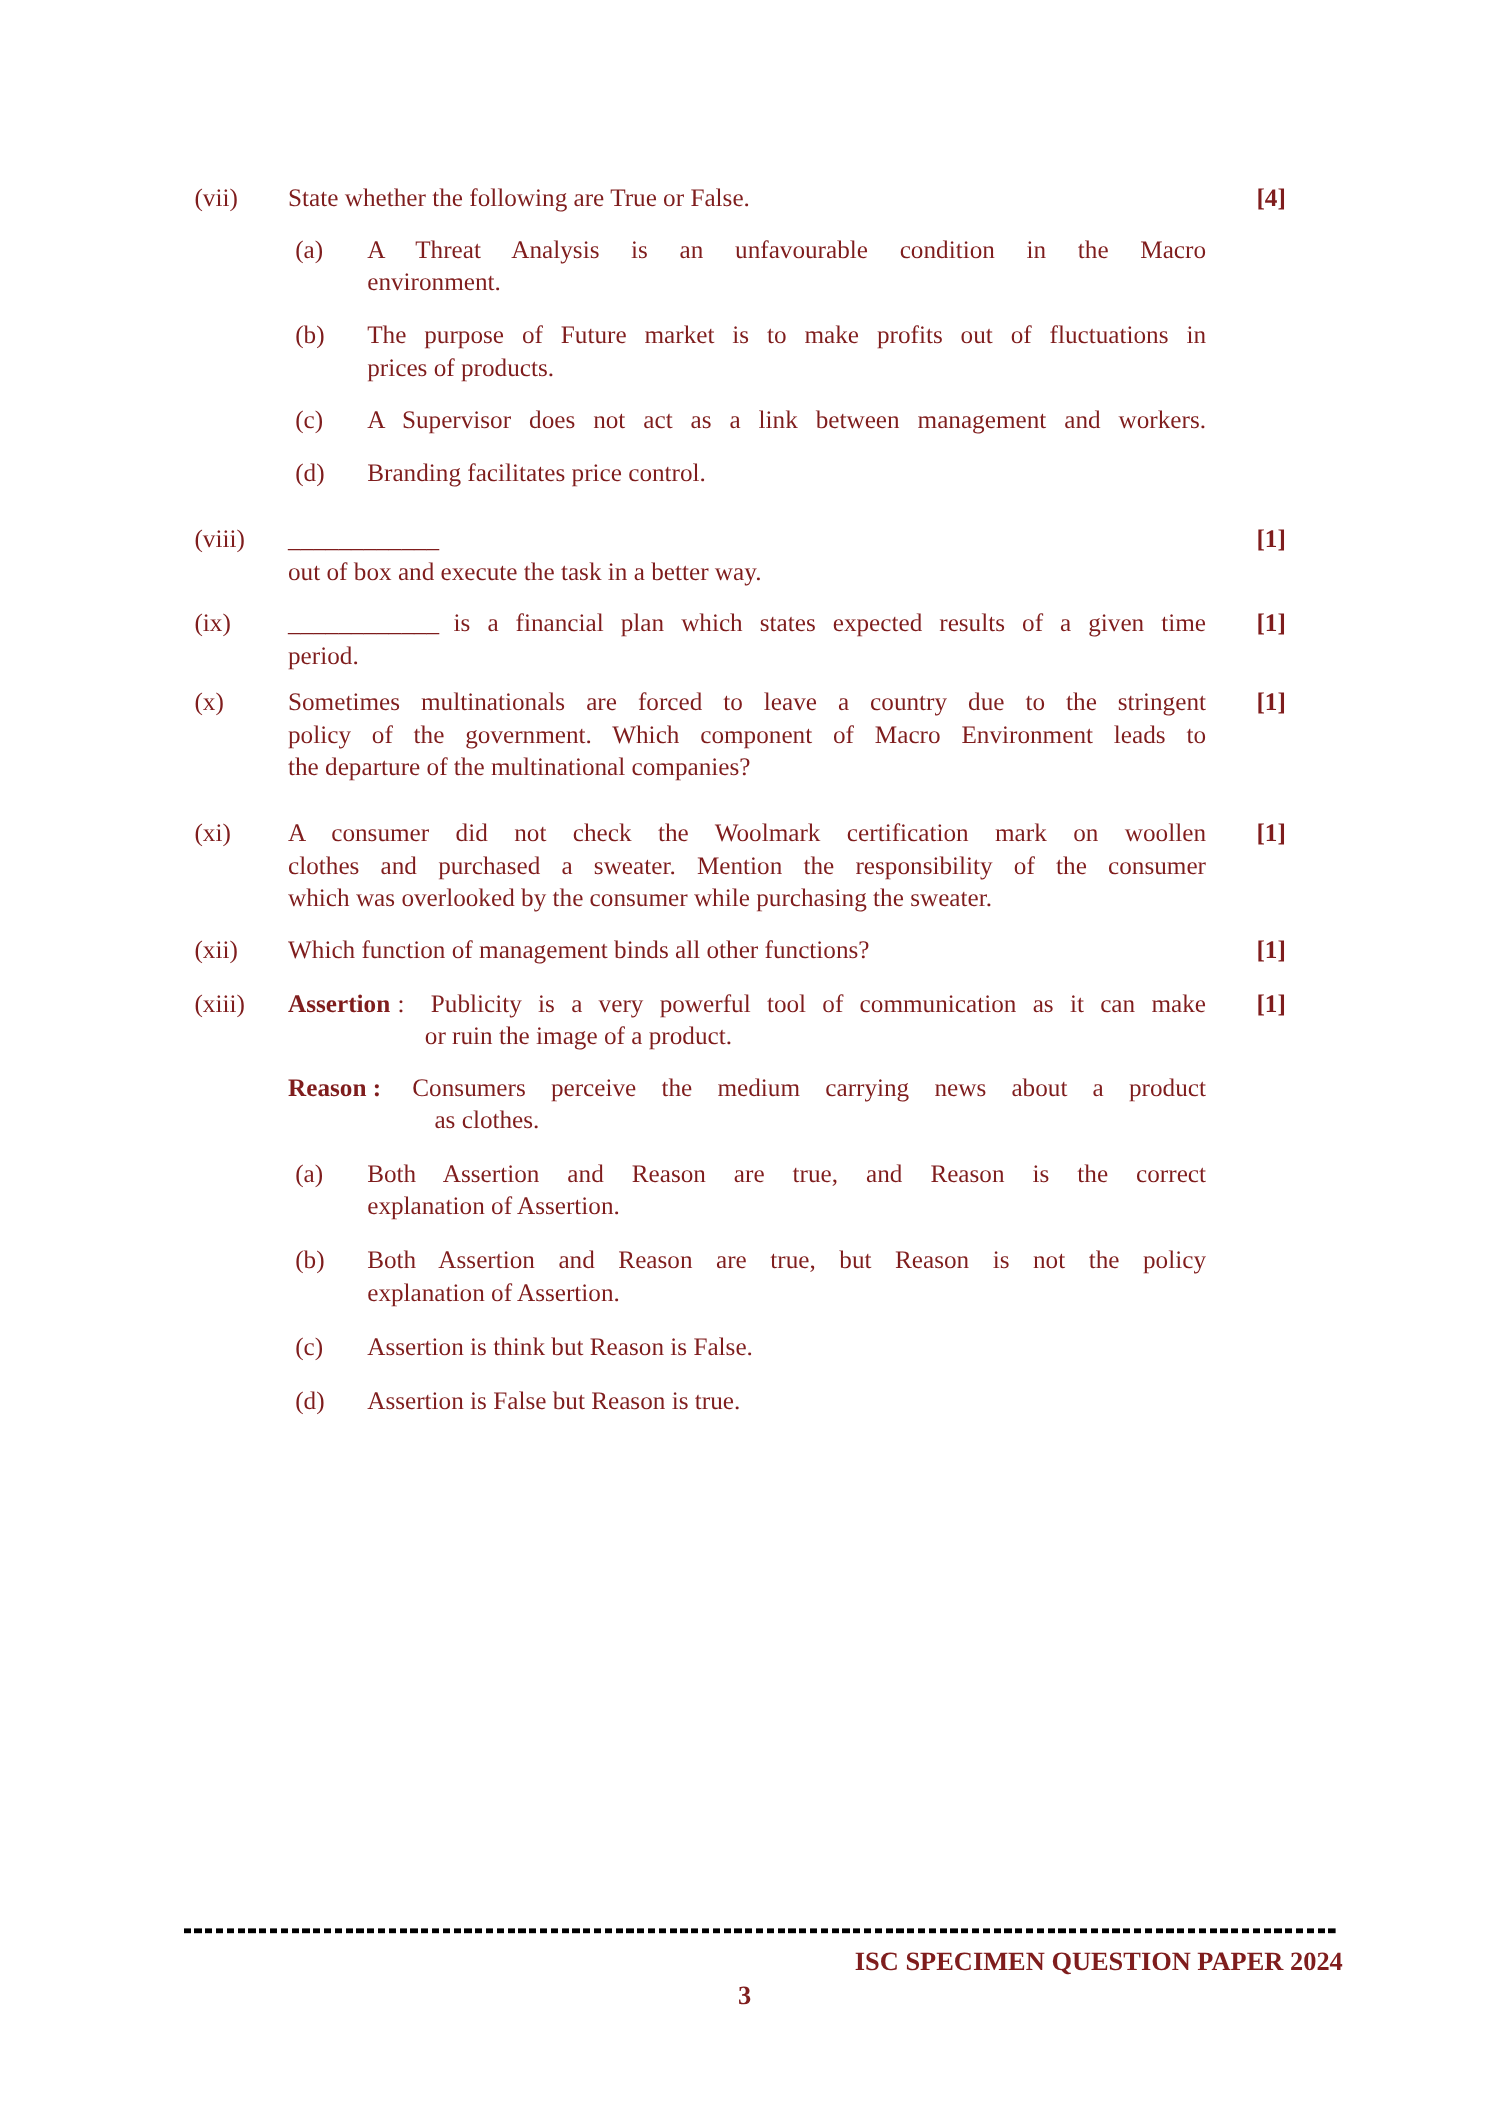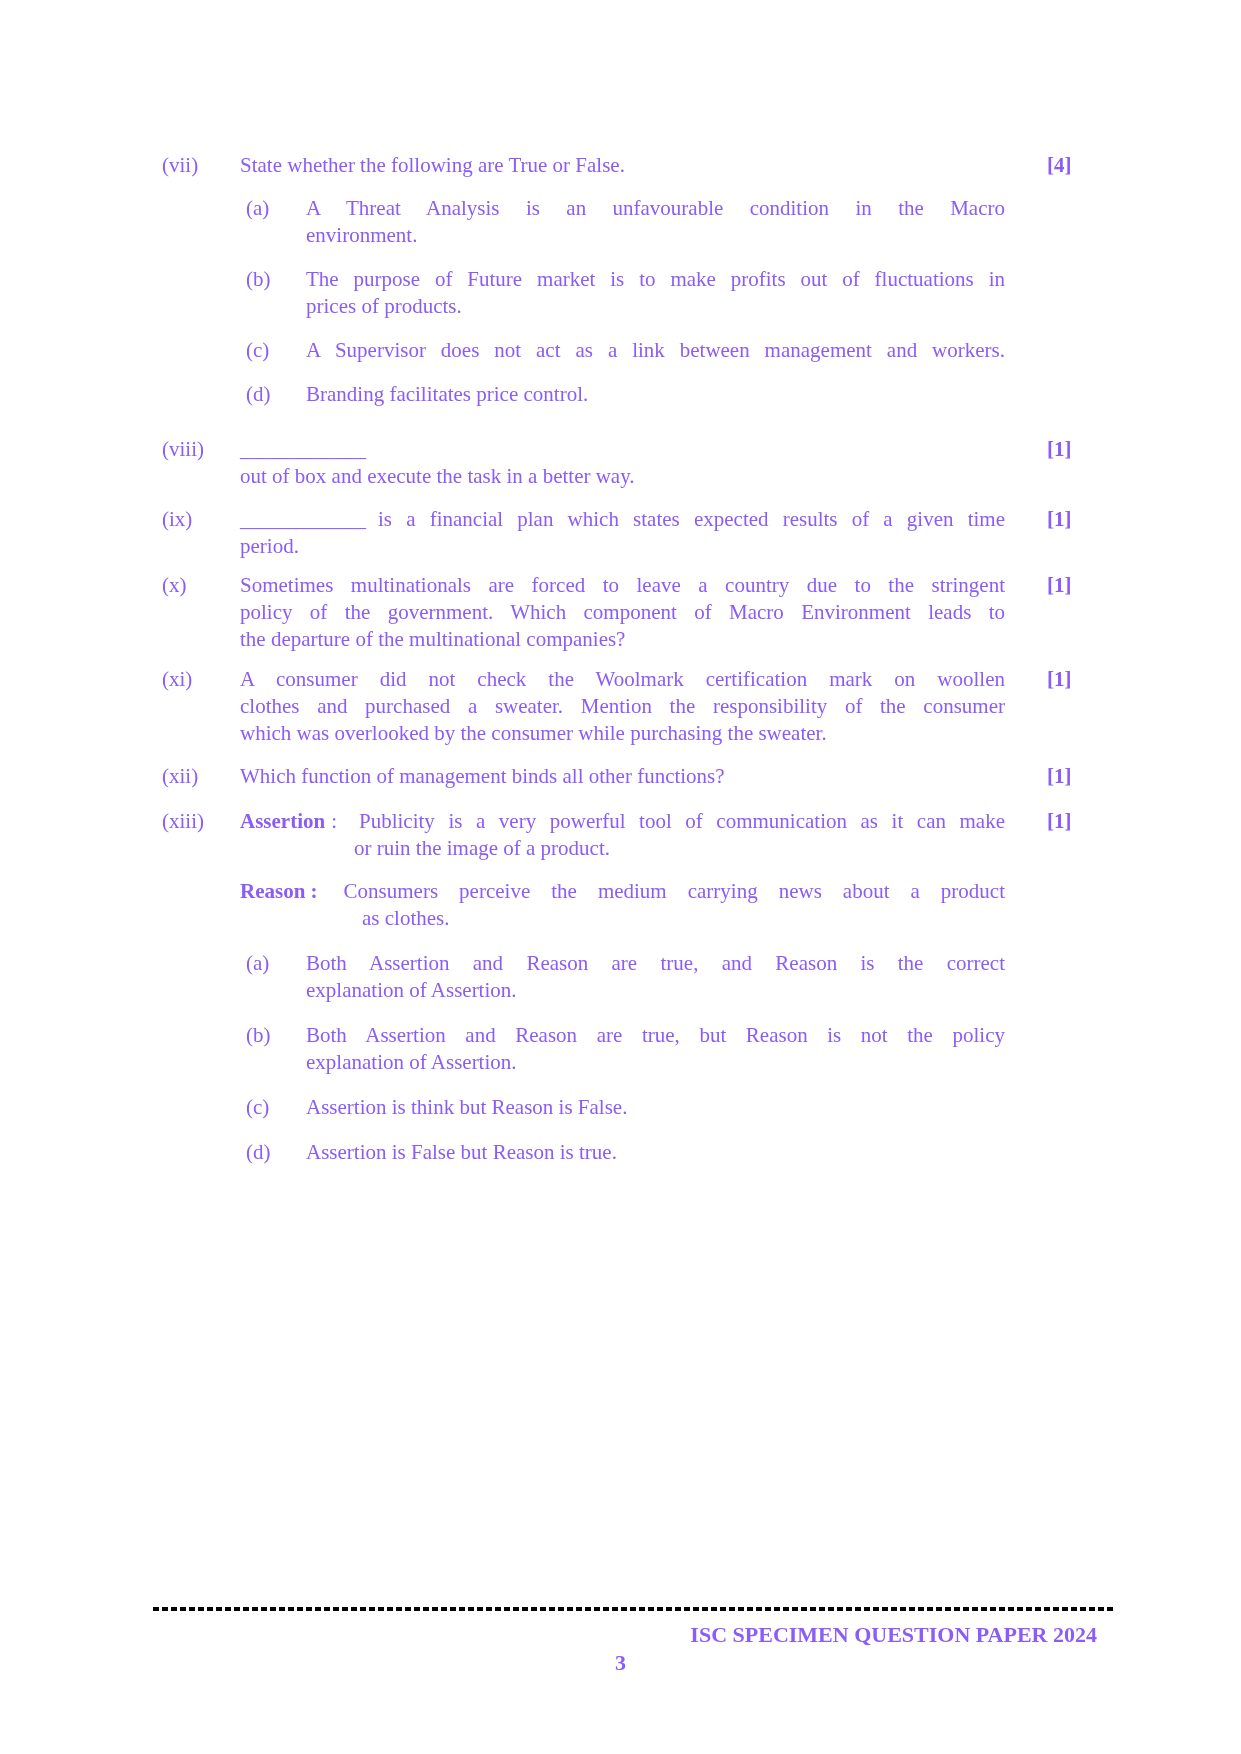--- a/index.html
+++ b/index.html
@@ -1,20 +1,20 @@
 <!DOCTYPE html>
 <html><head>
 <meta charset="utf-8">
 <style>
   html,body { margin:0; padding:0; background:#ffffff; }
   .page {
     position:relative;
     width:1241px; height:1754px;
     background:#ffffff;
-    color:#8b5cf6;
+    color:#7f1d1d;
     font-family:"Liberation Serif","DejaVu Serif",serif;
     font-size:21px; line-height:27px;
     overflow:hidden;
   }
   .content { position:absolute; left:162px; top:152px; width:925px; }
 
   .qrow { display:flex; align-items:flex-start; }
   .qnum { flex:none; width:78px; }
   .qbody { flex:none; width:765px; }
   .qmarks { flex:none; margin-left:42px; font-weight:bold; }
@@ -33,32 +33,32 @@
   .b { font-weight:bold; }
   .colon { margin:0 10px 0 6px; }
   .cont-a { margin-left:114px; }
   .cont-r { margin-left:122px; }
   .reason { margin-top:16px; }
   .reason .fillj { margin-left:26px; }
 
   .q-viii { margin-top:28px; }
   .q-ix   { margin-top:16px; }
   .q-x    { margin-top:12px; }
-  .q-xi   { margin-top:13px; }
+  .q-xi   { margin-top:28px; }
   .q-xii  { margin-top:16px; }
   .q-xiii { margin-top:18px; }
   .sub.first { margin-top:16px; }
   .opts .sub { margin-top:18px; }
 
   .dashline {
     position:absolute; left:153px; top:1607px; width:960px; height:4px;
     background:repeating-linear-gradient(90deg,#000 0 6px,transparent 6px 9px);
   }
   .footer-title {
-    position:absolute; top:1621px; right:144px;
+    position:absolute; top:1621px; right:122px;
     font-weight:bold; font-size:22px; line-height:27px;
   }
   .footer-page {
     position:absolute; top:1649px; left:0; width:1241px;
     text-align:center; font-weight:bold; font-size:22px; line-height:27px;
   }
 </style>
 </head>
 <body>
 

